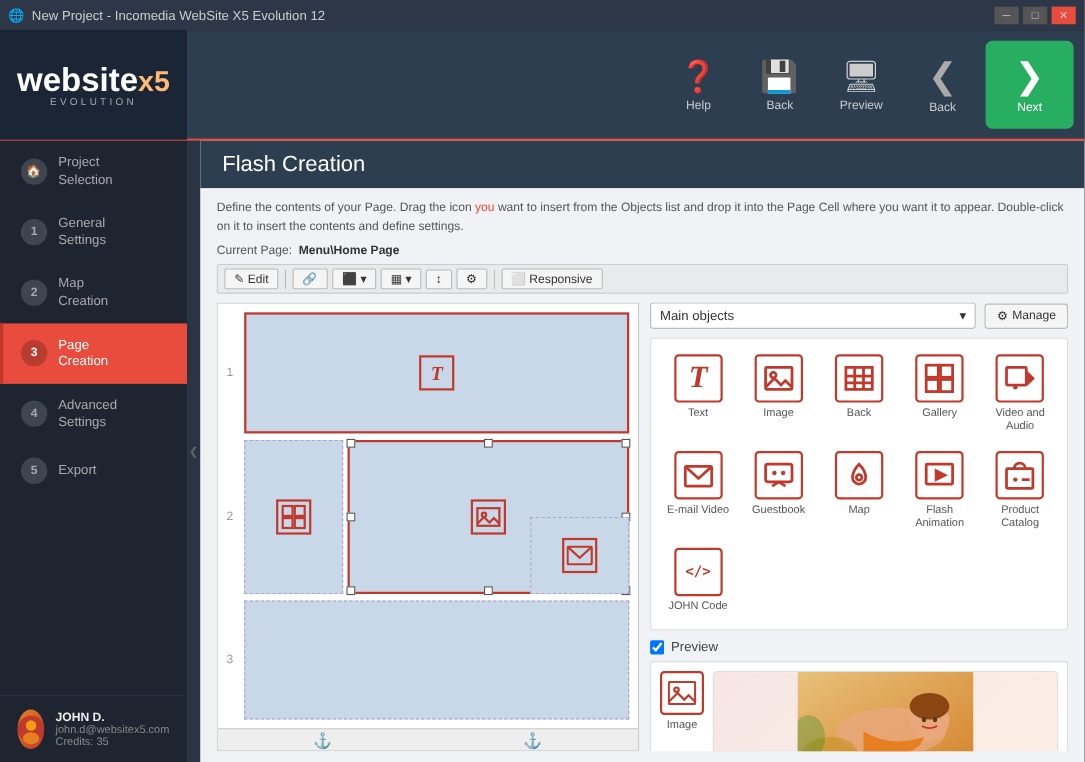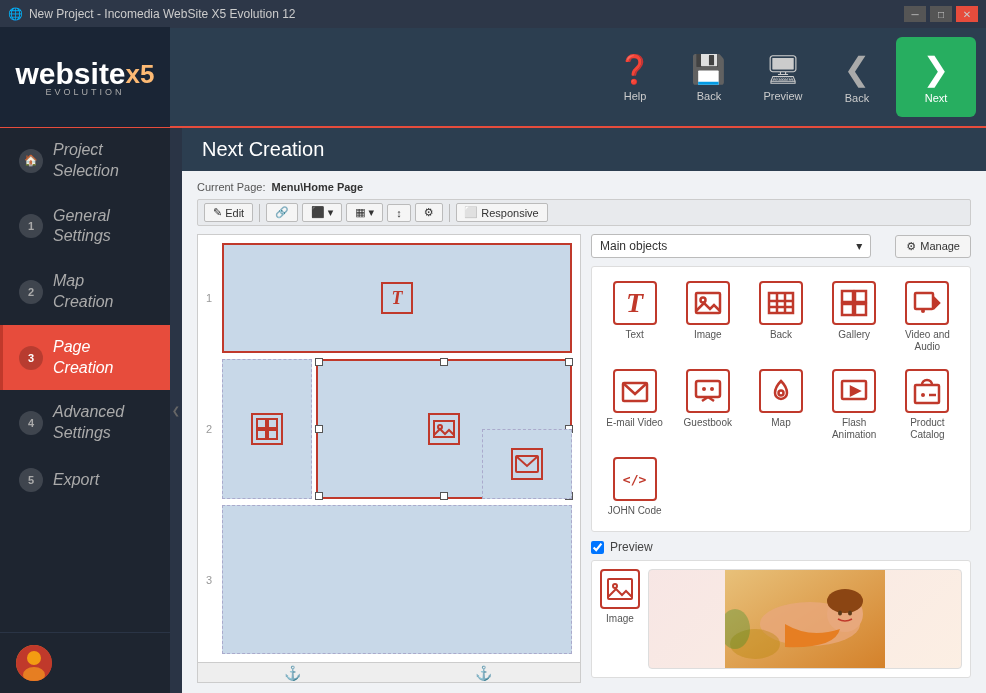--- a/index.html
+++ b/index.html
@@ -104,21 +104,21 @@
       border-radius: 50%;
       background: rgba(255,255,255,0.15);
       display: flex;
       align-items: center;
       justify-content: center;
       font-size: 11px;
       font-weight: bold;
       flex-shrink: 0;
     }
     .sidebar-item.active .step-num { background: rgba(0,0,0,0.2); color: white; }
-    .sidebar-item .step-label { font-size: 16px; line-height: 1.3; font-style: italic; }
+    .sidebar-item .step-label { font-size: 12px; line-height: 1.3; }
 
     .sidebar-user {
       margin-top: auto;
       padding: 12px 16px;
       display: flex;
       align-items: center;
       gap: 10px;
       border-top: 1px solid #2a3445;
     }
     .user-avatar {
@@ -309,21 +309,21 @@
       width: 380px;
       flex-shrink: 0;
       display: flex;
       flex-direction: column;
       gap: 8px;
     }
 
     .objects-header {
       display: flex;
       align-items: center;
-      gap: 24px;
+      gap: 8px;
     }
 
     .objects-dropdown {
       flex: 1;
       background: white;
       border: 1px solid #bbb;
       border-radius: 3px;
       padding: 4px 8px;
       font-size: 12px;
       color: #333;
@@ -530,31 +530,39 @@
     </div>
 
     <div class="sidebar-user">
       <div class="user-avatar">
         <svg width="36" height="36" viewBox="0 0 36 36">
           <circle cx="18" cy="18" r="18" fill="#c0392b"></circle>
           <circle cx="18" cy="13" r="7" fill="#f39c12"></circle>
           <ellipse cx="18" cy="30" rx="11" ry="8" fill="#e67e22"></ellipse>
         </svg>
       </div>
+      <div class="user-info">
+        <div class="user-name">JOHN D.</div>
+        <div class="user-email">john.d@websitex5.com</div>
+        <div class="user-credits">Credits: 35</div>
+      </div>
     </div>
   </div>
 
   <div class="sidebar-collapse">❮</div>
 
   <div class="content-area">
     <div class="content-header">
-      <div class="content-title">Next Creation</div>
+      <div class="content-title">Flash Creation</div>
     </div>
 
     <div class="content-body">
+      <div class="instruction-text">
+        Define the contents of your Page. Drag the icon <span class="highlight">you</span> want to insert from the Objects list and drop it into the Page Cell where you want it to appear. Double-click on it to insert the contents and define settings.
+      </div>
 
       <div class="current-page-bar">
         <span>Current Page:</span>
         <span class="current-page-value">Menu\Home Page</span>
       </div>
 
       <div class="editor-toolbar">
         <button class="editor-toolbar-btn">
           <span>✎</span>
           <span>Edit</span>

